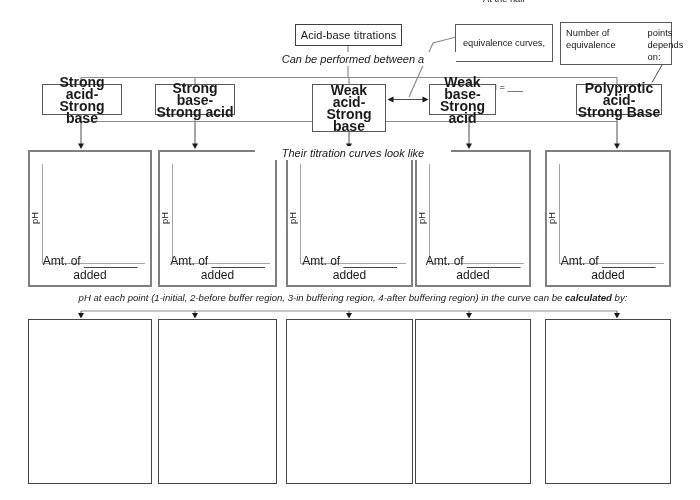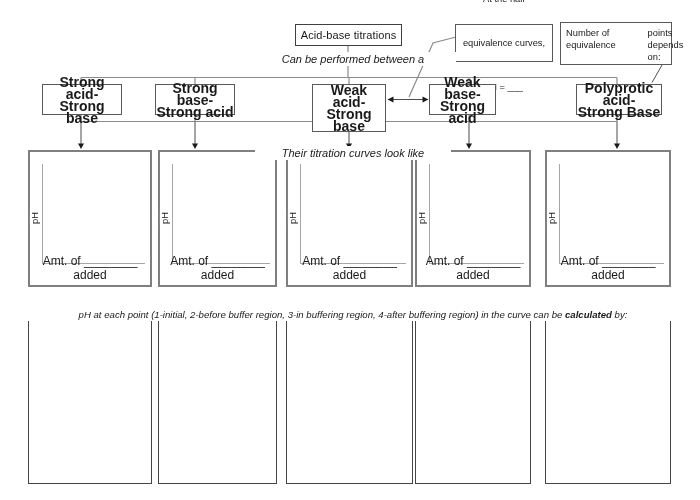--- a/index.html
+++ b/index.html
@@ -167,21 +167,21 @@
     <span class="chart-ylabel">pH</span>
     <div class="chart-plot"></div>
     <span class="chart-xlabel">Amt. of ________ added</span>
   </div>
   <div class="box chart-box" style="left:545px;top:150px;width:126px;height:137px;">
     <span class="chart-ylabel">pH</span>
     <div class="chart-plot"></div>
     <span class="chart-xlabel">Amt. of ________ added</span>
   </div>
 
-  <div class="caption caption-calc" style="left:20px;top:291px;width:660px;margin-top:17px;">
+  <div class="caption caption-calc" style="left:20px;top:291px;width:660px;">
     <span>pH at each point (1-initial, 2-before buffer region, 3-in buffering region, 4-after buffering region) in the curve can be </span><span class="b">calculated</span><span> by:</span>
   </div>
 
   <div class="box answer-box" style="left:28px;top:319px;width:124px;height:165px;"></div>
   <div class="box answer-box" style="left:158px;top:319px;width:119px;height:165px;"></div>
   <div class="box answer-box" style="left:286px;top:319px;width:127px;height:165px;"></div>
   <div class="box answer-box" style="left:415px;top:319px;width:116px;height:165px;"></div>
   <div class="box answer-box" style="left:545px;top:319px;width:126px;height:165px;"></div>
 
 </div>

